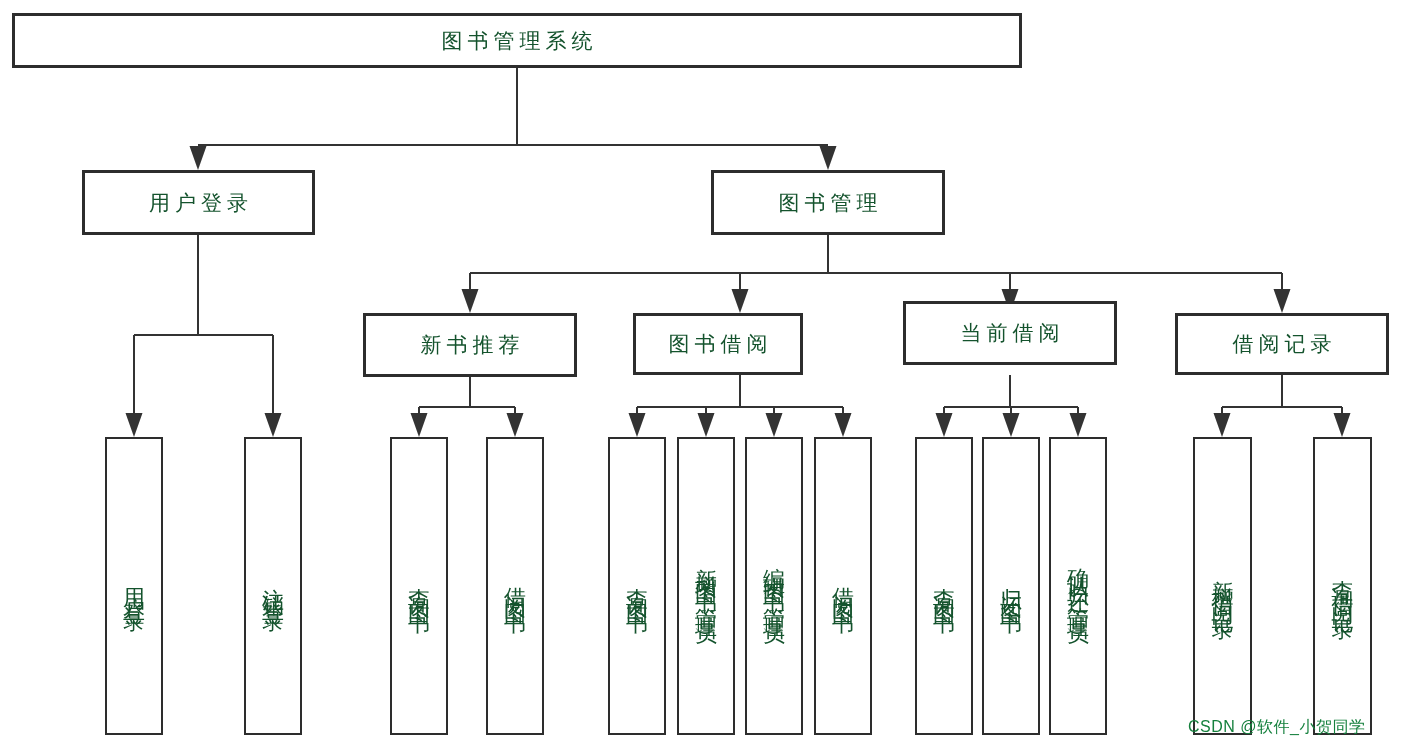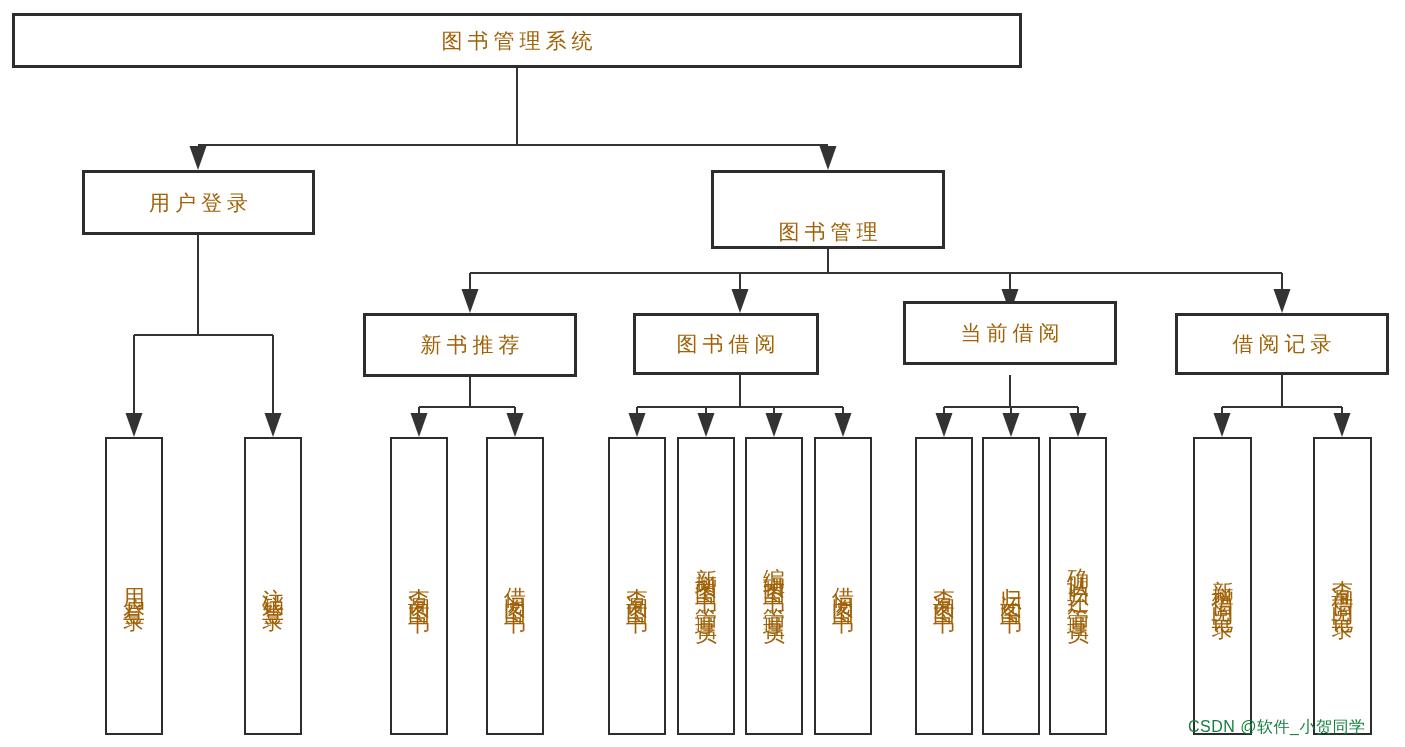--- a/index.html
+++ b/index.html
@@ -17,21 +17,21 @@
     position: absolute;
     box-sizing: border-box;
     border: 3px solid #2d2d2d;
     background: #ffffff;
     display: flex;
     align-items: center;
     justify-content: center;
     z-index: 2;
   }
   .box .lbl {
-    color: #a16207;
+    color: #14532d;
     white-space: nowrap;
   }
   .h .lbl {
     font-size: 21px;
     letter-spacing: 5px;
     text-indent: 5px;
   }
   .v { border-width: 2.5px; }
   .v .lbl {
     writing-mode: vertical-rl;
@@ -114,28 +114,28 @@
     </g>
   </svg>
 
   <div class="box h" style="left:12px; top:13px; width:1010px; height:55px;">
     <span class="lbl">图书管理系统</span>
   </div>
 
   <div class="box h" style="left:82px; top:170px; width:233px; height:65px;">
     <span class="lbl">用户登录</span>
   </div>
-  <div class="box h" style="left:711px; top:170px; width:234px; height:79px;align-items:flex-end;">
+  <div class="box h" style="left:711px; top:170px; width:234px; height:65px;">
     <span class="lbl">图书管理</span>
   </div>
 
   <div class="box h" style="left:363px; top:313px; width:214px; height:64px;">
     <span class="lbl">新书推荐</span>
   </div>
-  <div class="box h" style="left:633px; top:313px; width:186px; height:62px;">
+  <div class="box h" style="left:633px; top:313px; width:170px; height:62px;">
     <span class="lbl">图书借阅</span>
   </div>
   <div class="box h" style="left:903px; top:301px; width:214px; height:64px;">
     <span class="lbl">当前借阅</span>
   </div>
   <div class="box h" style="left:1175px; top:313px; width:214px; height:62px;">
     <span class="lbl">借阅记录</span>
   </div>
 
   <div class="box v" style="left:105px; top:437px; width:58px; height:298px;">

